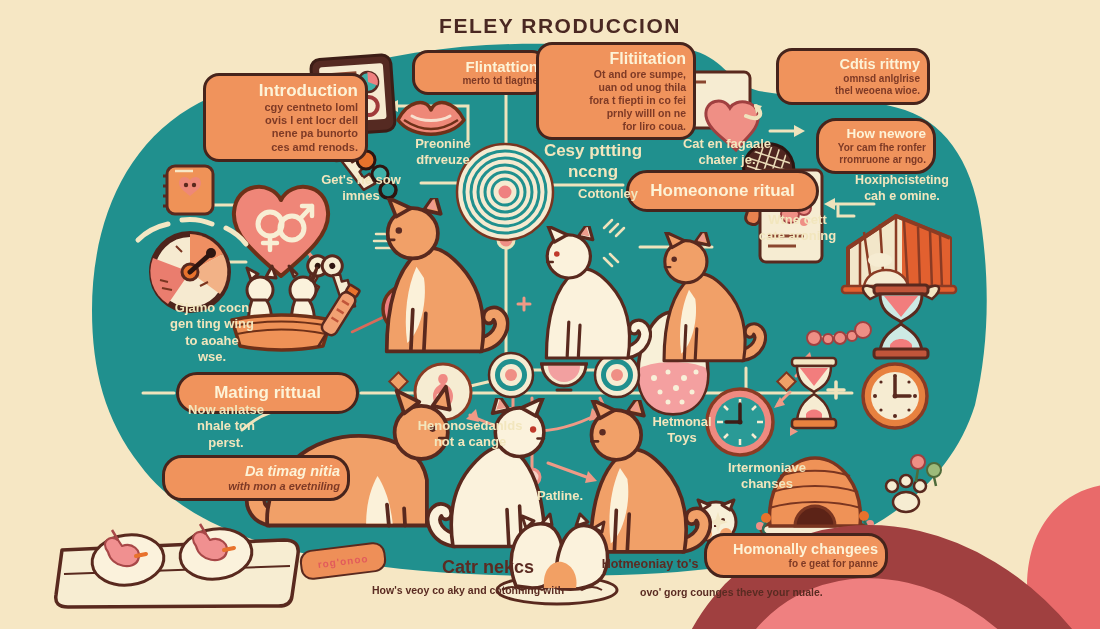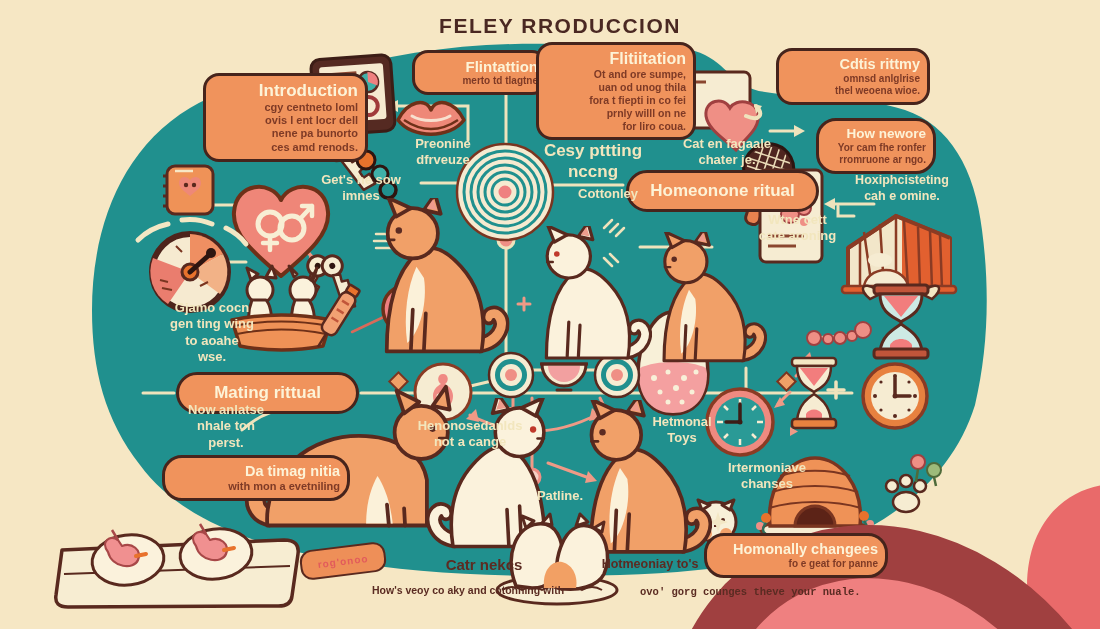--- a/index.html
+++ b/index.html
@@ -493,21 +493,21 @@
   <div class="h" style="font-size:13.5px;">How newore</div>
   <div class="b" style="font-size:10px;">Yor cam fhe ronfer
 rromruone ar ngo.</div>
 </div>
 <div class="obox pill" style="left:626px;top:170px;width:193px;height:42px;">
   <div class="h" style="font-size:17px;">Homeonone ritual</div>
 </div>
 <div class="obox pill" style="left:176px;top:372px;width:183px;height:42px;">
   <div class="h" style="font-size:17px;">Mating rittual</div>
 </div>
-<div class="obox" style="left:162px;top:455px;width:188px;border-radius:20px;">
+<div class="obox" style="left:162px;top:455px;width:188px;border-radius:20px;font-style:italic;">
   <div class="h" style="font-size:14.5px;">Da timag nitia</div>
   <div class="b" style="font-size:11px;">with mon a evetniling</div>
 </div>
 <div class="obox" style="left:704px;top:533px;width:184px;border-radius:20px;">
   <div class="h" style="font-size:14.5px;">Homonally changees</div>
   <div class="b" style="font-size:10px;">fo e geat for panne</div>
 </div>
 
 <div class="lbl" style="left:396px;top:136px;width:94px;">Preonine
 dfrveuze</div>
@@ -529,23 +529,23 @@
 <div class="lbl" style="left:158px;top:402px;width:136px;">Now anlatse
 nhale ton
 perst.</div>
 <div class="lbl" style="left:388px;top:418px;width:164px;">Henonosedanlds
 not  a cange</div>
 <div class="lbl" style="left:638px;top:414px;width:88px;">Hetmonal
 Toys</div>
 <div class="lbl" style="left:698px;top:460px;width:138px;">Irtermoniave
 chanses</div>
 <div class="lbl" style="left:518px;top:488px;width:84px;">Patline.</div>
-<div class="lbl maroon" style="left:442px;top:556px;width:84px;font-size:15px;white-space:nowrap;">Catr nekcs</div>
+<div class="lbl maroon" style="left:442px;top:556px;width:84px;font-size:18px;white-space:nowrap;">Catr nekcs</div>
 <div class="lbl maroon" style="left:592px;top:557px;width:116px;font-size:12.5px;white-space:nowrap;">Hotmeoniay to's</div>
 
 <div class="cap" style="left:340px;top:584px;">How's veoy co aky and cotonning with</div>
-<div class="cap" style="left:608px;top:586px;font-family:Liberation Mono, monospace;">ovo' gorg counges theve your nuale.</div>
+<div class="cap" style="left:608px;top:586px;">ovo' gorg counges theve your nuale.</div>
 
 <div class="tag">
   <span>rog'onoo</span>
 </div>
 
 </div>
 
 </body></html>

